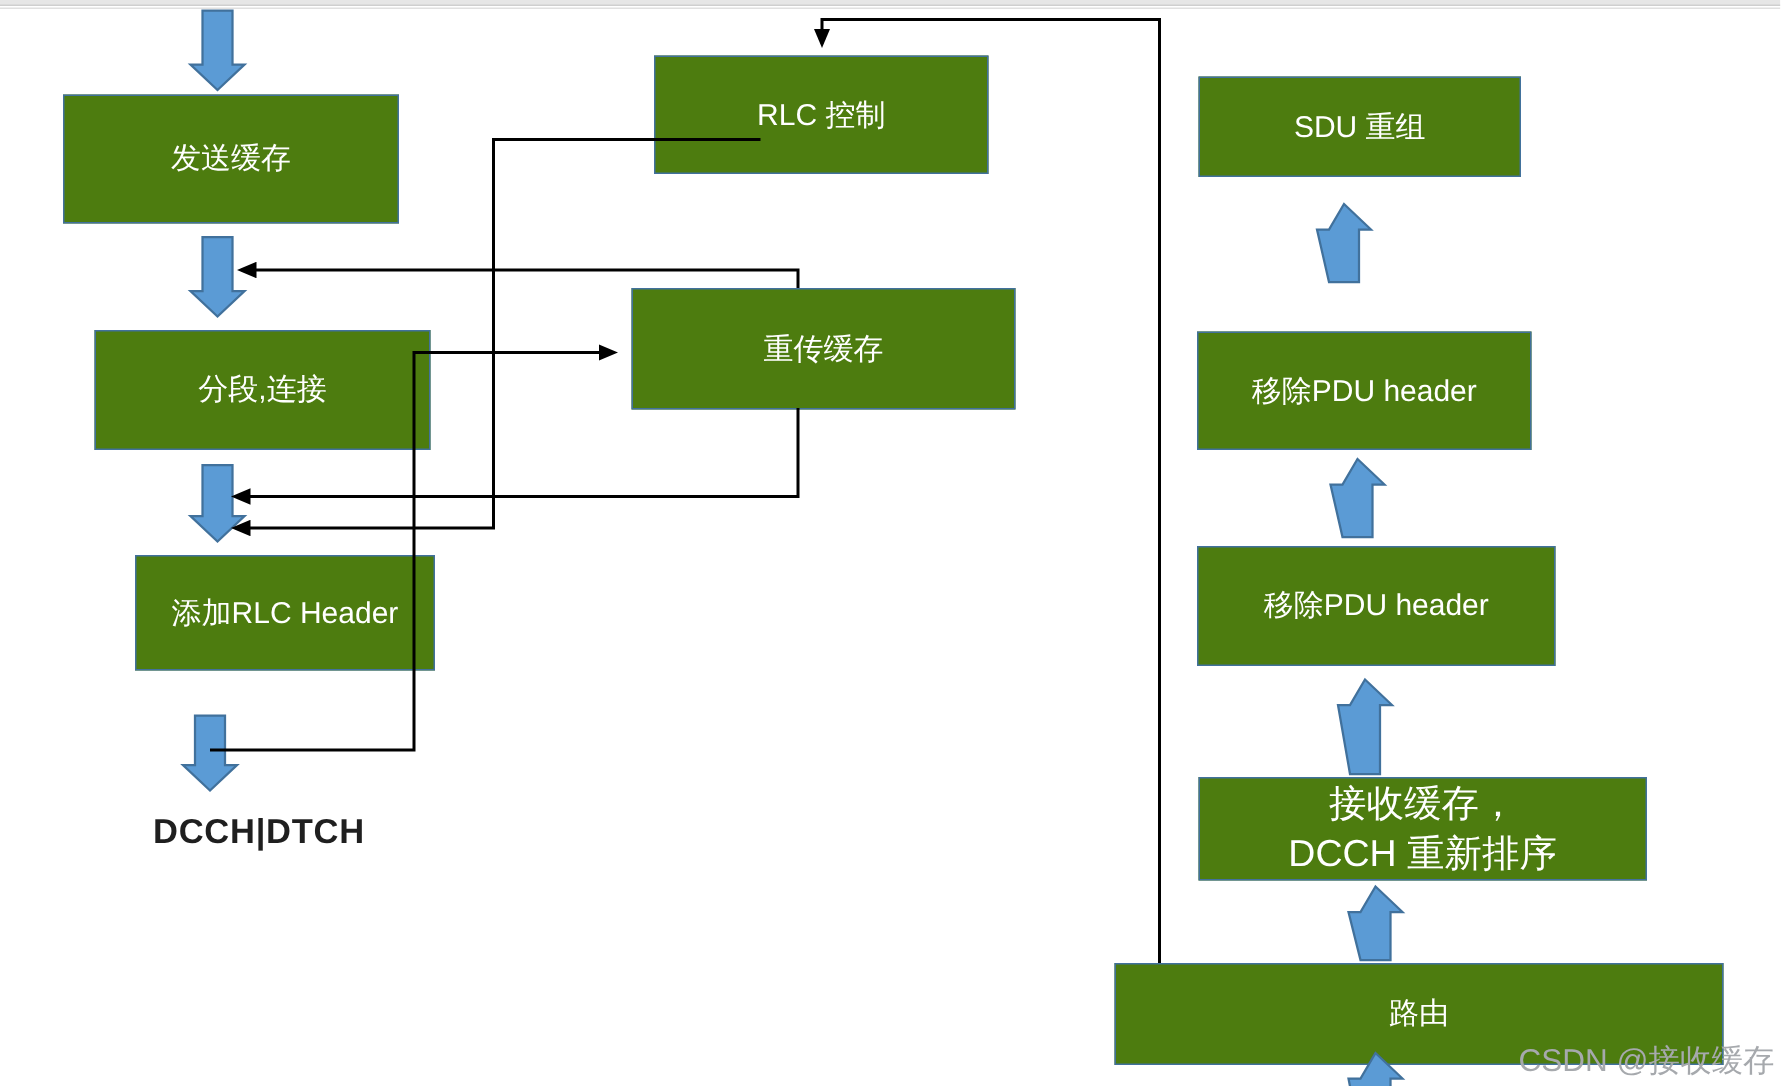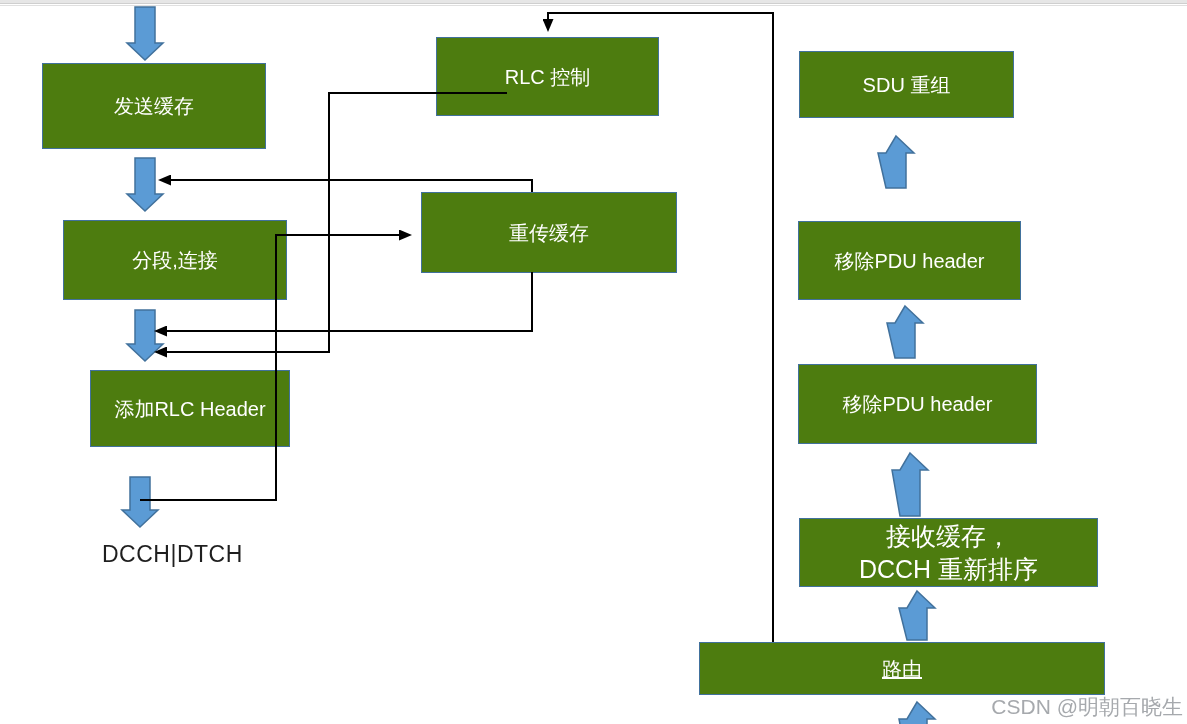--- a/index.html
+++ b/index.html
@@ -20,26 +20,26 @@
   }
   #n-send      {left:42px;  top:63px;  width:224px; height:86px;}
   #n-seg       {left:42px;  top:220px; width:224px; height:80px;margin-left:21px;}
   #n-addrlc    {left:42px;  top:370px; width:200px; height:77px;margin-left:48px;}
   #n-rlcctl    {left:436px; top:37px;  width:223px; height:79px;}
   #n-retx      {left:421px; top:192px; width:256px; height:81px;}
   #n-sdu       {left:799px; top:51px;  width:215px; height:67px;}
   #n-rmtop     {left:798px; top:221px; width:223px; height:79px;}
   #n-rmbot     {left:798px; top:364px; width:239px; height:80px;}
   #n-rx        {left:799px; top:518px; width:299px; height:69px;font-size:25px;}
-  #n-route     {left:699px; top:642px; width:406px; height:53px;text-decoration:underline;}
+  #n-route     {left:743px; top:642px; width:406px; height:68px;}
 
   
   .dcch{
     position:absolute;left:102px;top:541px;color:#1f1f1f;
-    font-size:23px;font-weight:400;letter-spacing:0.5px;
+    font-size:23px;font-weight:700;letter-spacing:0.5px;
   }
   .watermark{
     position:absolute;right:4px;bottom:3px;color:#A6A9AD;font-size:21px;white-space:nowrap;
   }
 
   
   .barrow{position:absolute;overflow:visible;}
   .bp{fill:#5B9BD5;stroke:#41719C;stroke-width:1.5;}
 
   
@@ -62,21 +62,21 @@
   <div class="node" id="n-sdu">SDU 重组</div>
   <div class="node" id="n-rmtop">移除PDU header</div>
   <div class="node" id="n-rmbot">移除PDU header</div>
   <div class="node" id="n-rx">
     <span>接收缓存，</span>
     <span>DCCH 重新排序</span>
   </div>
   <div class="node" id="n-route">路由</div>
 
   <div class="dcch">DCCH|DTCH</div>
-  <div class="watermark">CSDN @明朝百晓生</div>
+  <div class="watermark">CSDN @接收缓存</div>
 
   <svg class="barrow" style="left:127px;top:7px" width="36" height="54">
       <polygon class="bp" points="8,0 28,0 28,36 36,36 18,53 0,36 8,36"></polygon>
     </svg>
   <svg class="barrow" style="left:127px;top:158px" width="36" height="54">
       <polygon class="bp" points="8,0 28,0 28,36 36,36 18,53 0,36 8,36"></polygon>
     </svg>
   <svg class="barrow" style="left:127px;top:310px" width="36" height="52">
       <polygon class="bp" points="8,0 28,0 28,34 36,34 18,51 0,34 8,34"></polygon>
     </svg>

